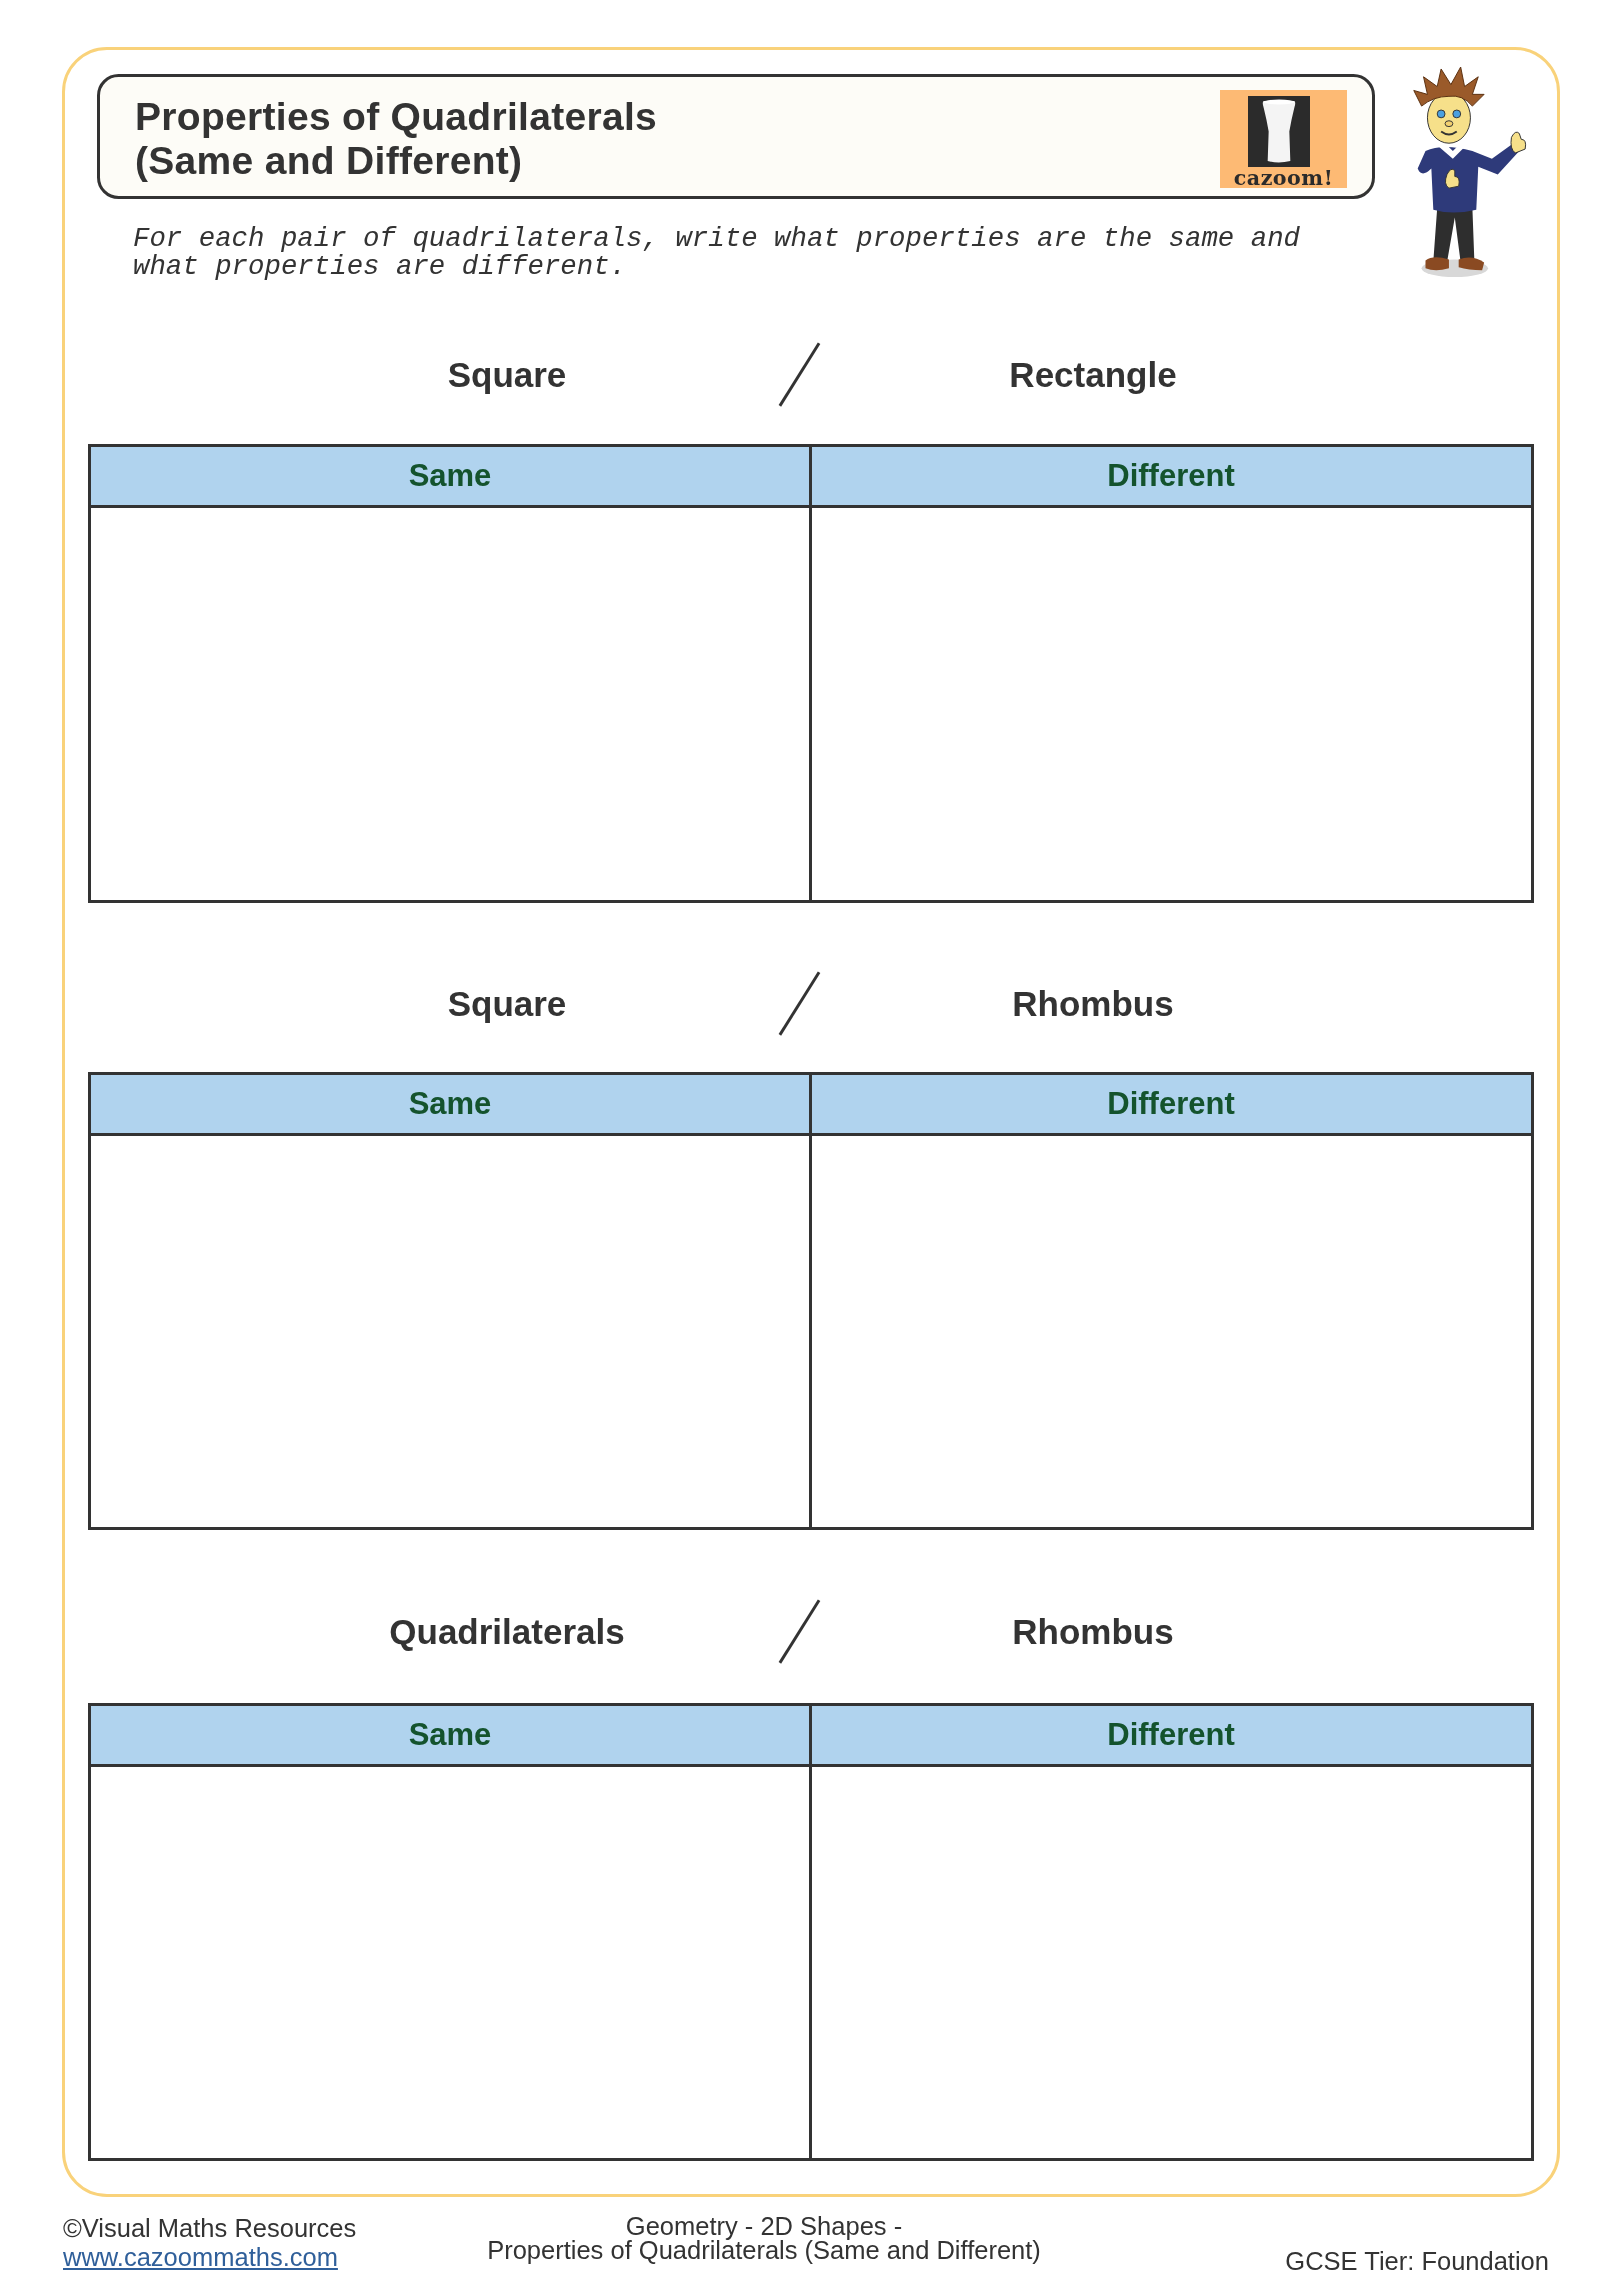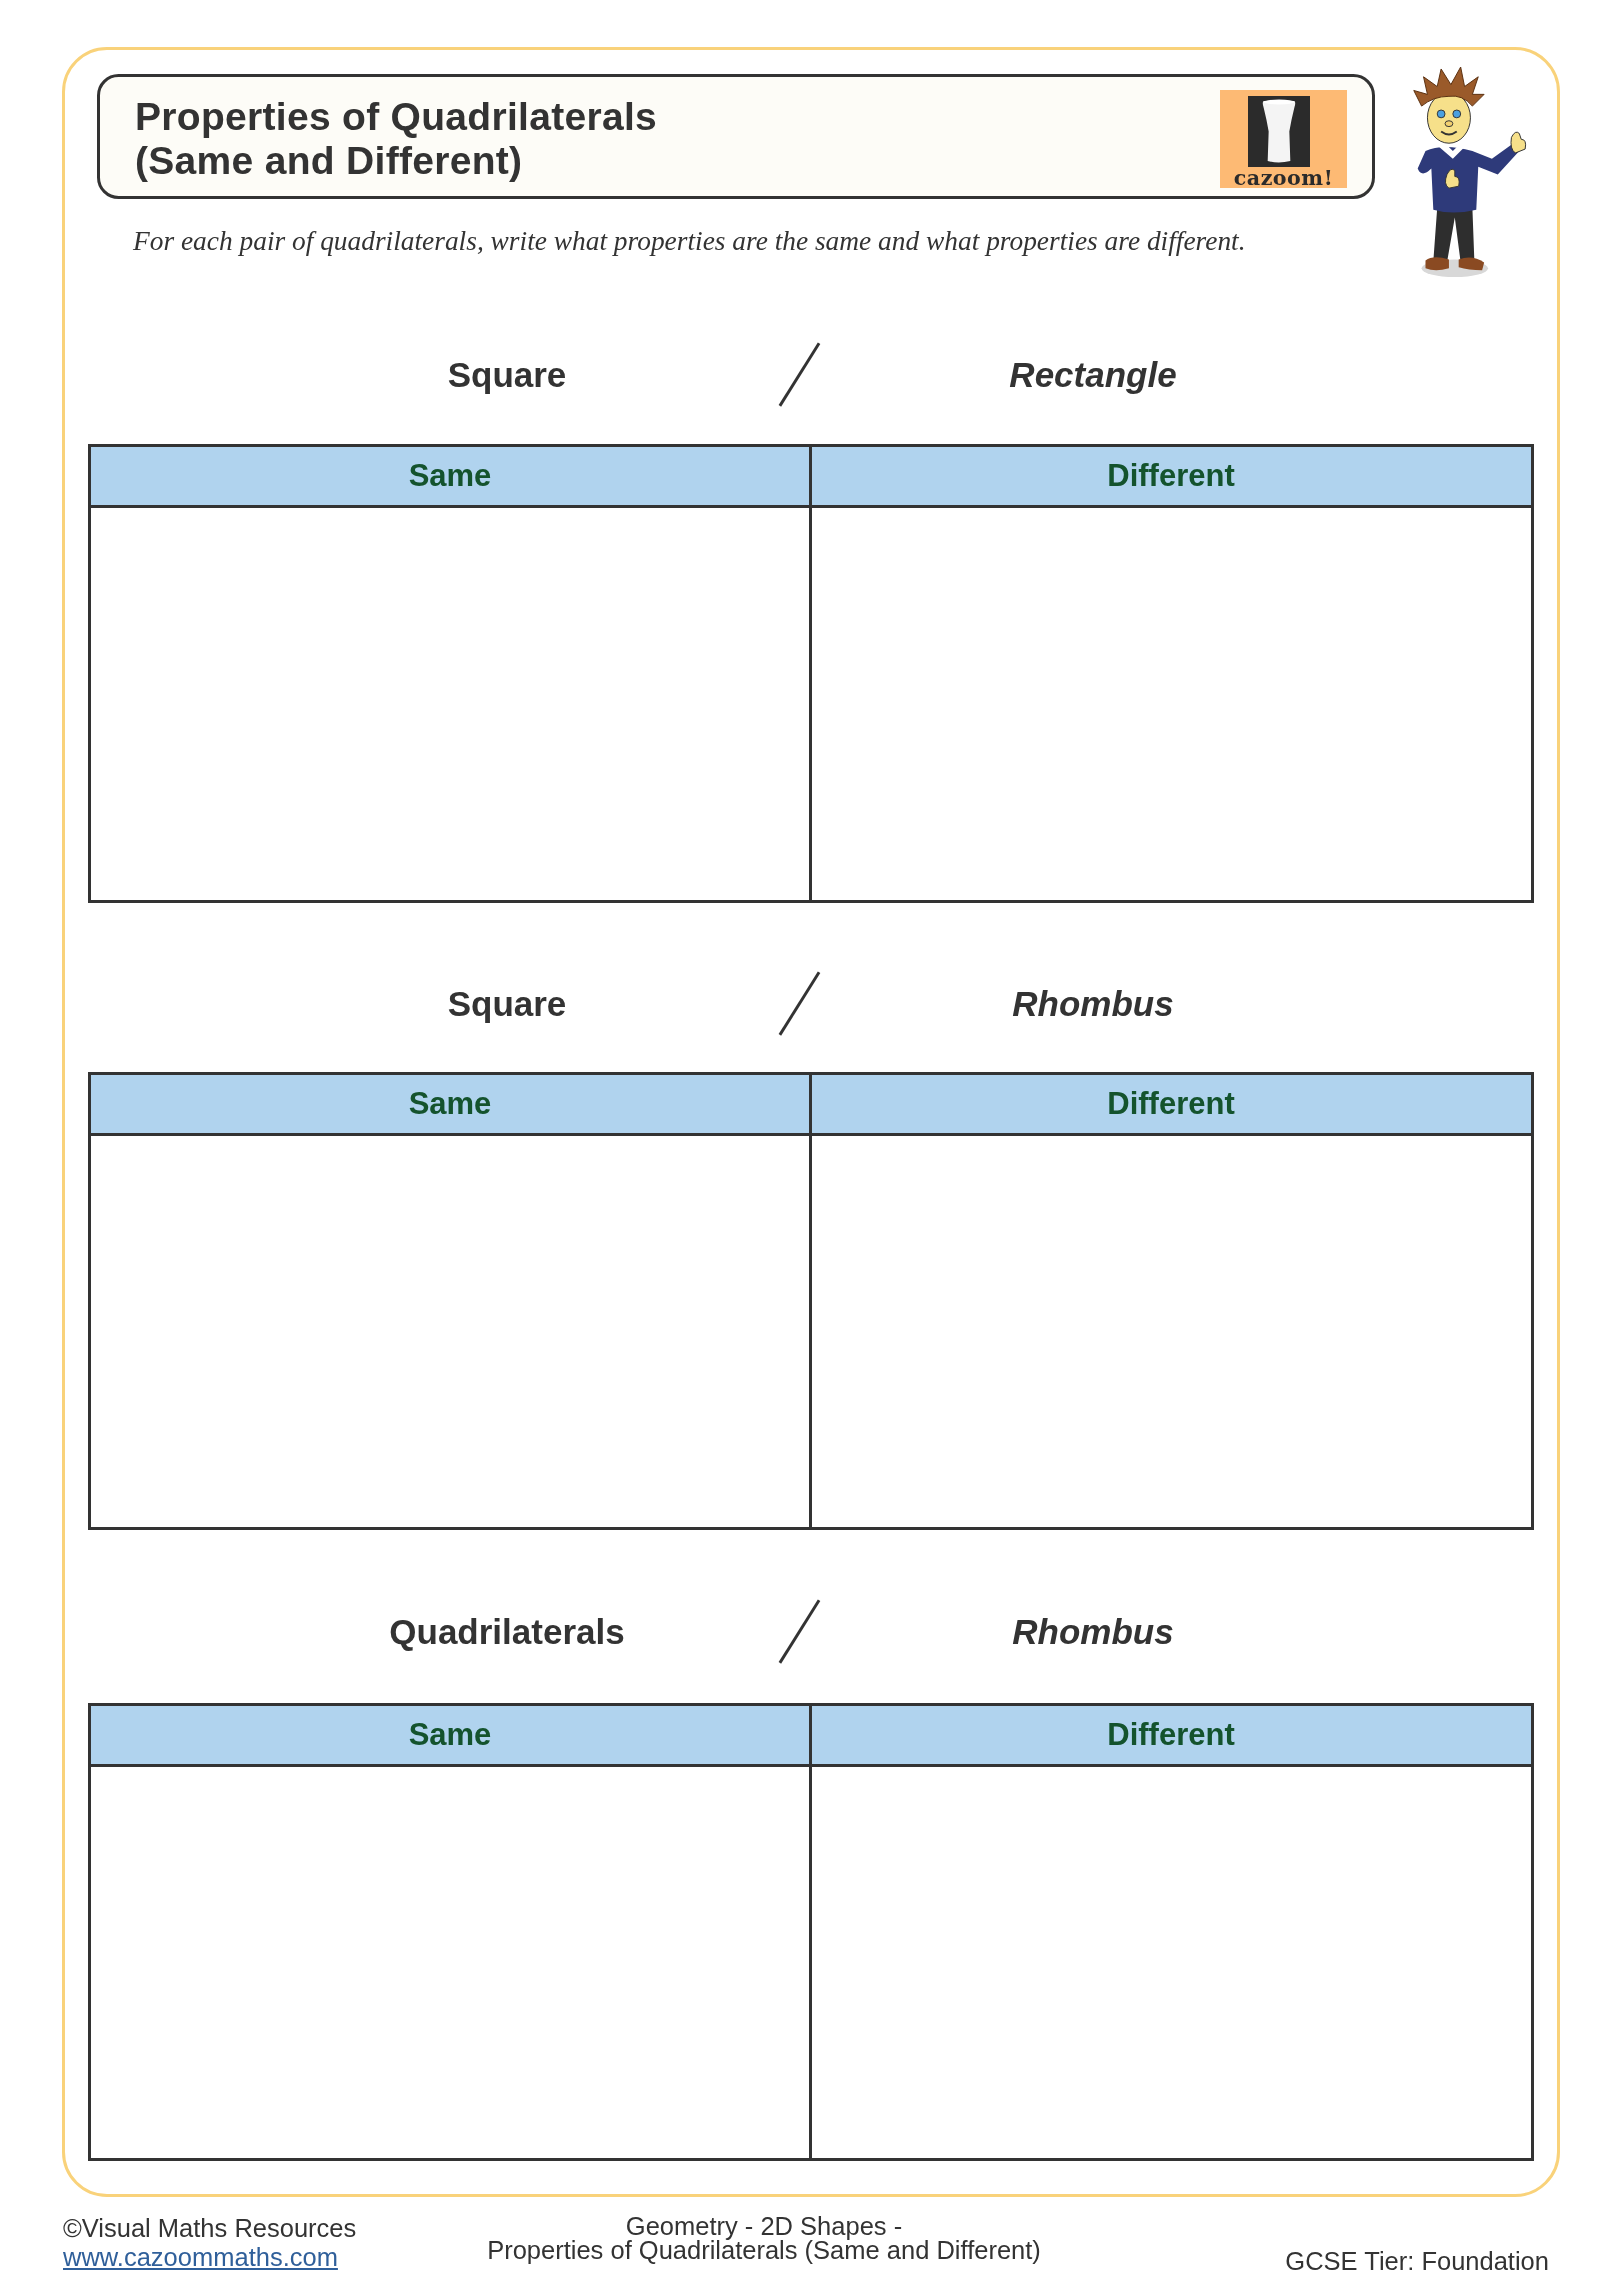--- a/index.html
+++ b/index.html
@@ -32,33 +32,33 @@
     .logo-text {
       position: absolute; left: 0; top: 76px; width: 127px; text-align: center;
       font-family: "DejaVu Serif", serif; font-weight: bold; font-size: 20.6px;
       color: #2B2B2B; letter-spacing: 0.5px;
     }
 
     .mascot { position: absolute; left: 1404px; top: 61px; width: 127px; height: 225px; }
 
     .instructions {
       position: absolute; left: 133px; top: 225px; width: 1176px;
-      font-family: Liberation Serif, serif; font-style: italic; font-size: 27.4px;
-      line-height: 33px; color: #333333;
+      font-family: Liberation Mono, monospace; font-style: italic; font-size: 27.4px;
+      line-height: 28px; color: #333333;
     }
 
     .pair-heading {
       position: absolute; left: 76px; width: 1446px; height: 69px;
     }
     .pair-left, .pair-right {
       position: absolute; top: 0; font-weight: bold; font-size: 35px; color: #333333;
       white-space: nowrap; transform: translateX(-50%);
     }
     .pair-left { left: 431px; }
-    .pair-right { left: 1017px; font-style: italic; }
+    .pair-right { left: 1017px; }
     .slash { position: absolute; left: 698px; top: -13.7px; width: 49px; height: 69px; }
 
     .table {
       position: absolute; left: 88px; width: 1446px;
       border: 3.9px solid #333333; background: #ffffff;
     }
     .t-head {
       position: absolute; left: 0; top: 0; right: 0; height: 61px;
       background: #B0D3EE; border-bottom: 3.9px solid #333333;
     }

